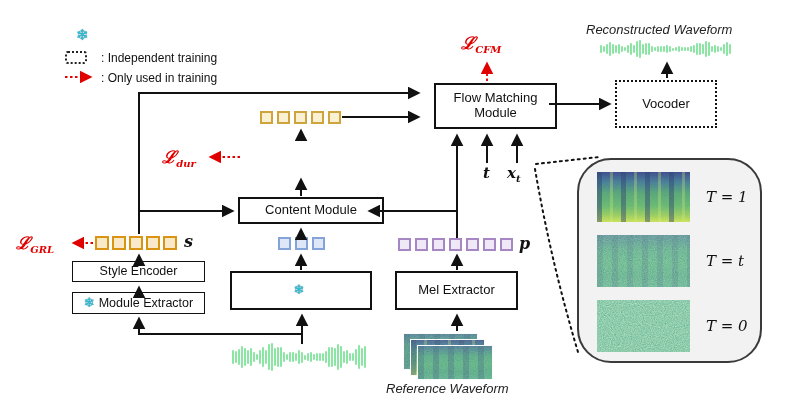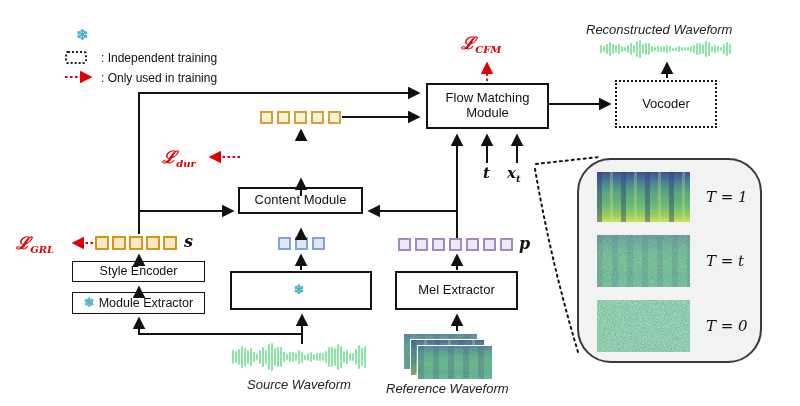--- a/index.html
+++ b/index.html
@@ -7,21 +7,21 @@
   #stage {
     position:relative; width:800px; height:406px; background:#fff; overflow:hidden;
     font-family:"Liberation Sans", sans-serif; color:#111;
   }
   
   .box {
     position:absolute; background:#fff; border:2px solid #111;
     display:flex; align-items:center; justify-content:center; text-align:center;
     font-size:13px; line-height:1.15; color:#111;
   }
-  .box.thick { border-width:2.5px; }
+  .box.thick { border-width:2.5px;margin-left:8px; }
   .box.thin  { border-width:1.5px; font-size:12.5px; }
   .box.dotted { border:2px dotted #111; }
   .flake { color:#2ec6de; text-shadow:0 0 1px #14505e; font-size:13px; margin-right:4px; }
   
   .legend-text { position:absolute; font-size:12px; color:#111; white-space:nowrap; }
   .legend-flake { position:absolute; font-size:15px; color:#2ec6de; text-shadow:0 0 1px #14505e; }
   .legend-dotted-box { position:absolute; width:22px; height:13px; border:2px dotted #222; border-radius:3px; }
   
   .math { position:absolute; font-family:"DejaVu Serif", serif; font-style:italic; color:#111; white-space:nowrap; }
   .loss { color:#e00000; font-weight:bold; font-size:17px; }
@@ -90,21 +90,21 @@
 
   <div class="box thick" style="left:426px; top:83px; width:123px; height:46px">
     <span>Flow Matching Module</span>
   </div>
 
   <div class="box dotted" style="left:615px; top:80px; width:102px; height:48px">
     <span>Vocoder</span>
   </div>
 
 
-  <div class="box" style="left:238px; top:187px; width:125px; height:27px">
+  <div class="box" style="left:238px; top:197px; width:146px; height:27px">
     <span>Content Module</span>
   </div>
 
   <div class="box thin" style="left:72px; top:261px; width:133px; height:21px">
     <span>Style Encoder</span>
   </div>
 
   <div class="box thin" style="left:72px; top:292px; width:133px; height:22px">
     <span class="flake">❄</span>
     <span>Module Extractor</span>
@@ -241,21 +241,20 @@
       <span style="height: 22.0259px;"></span>
       <span style="height: 11.4593px;"></span>
       <span style="height: 14.5124px;"></span>
       <span style="height: 8.51692px;"></span>
       <span style="height: 7.20095px;"></span>
       <span style="height: 16.3079px;"></span>
       <span style="height: 23.0498px;"></span>
       <span style="height: 17.6961px;"></span>
       <span style="height: 21.0363px;"></span>
     </div>
-  <span class="wave-label" style="left:247px; top:377px">Source Waveform</span>
 
   <div class="spec bg-mid" style="left:403px; top:333px; width:75px; height:37px; border:1px solid #fafafa">
       <svg class="noise">
         <rect width="100%" height="100%" filter="url(#grain)" opacity="0.45"></rect>
       </svg>
     </div>
   <div class="spec bg-clean" style="left:410px; top:339px; width:75px; height:37px; border:1px solid #fafafa">
       <svg class="noise">
         <rect width="100%" height="100%" filter="url(#grain)" opacity="0.35"></rect>
       </svg>

